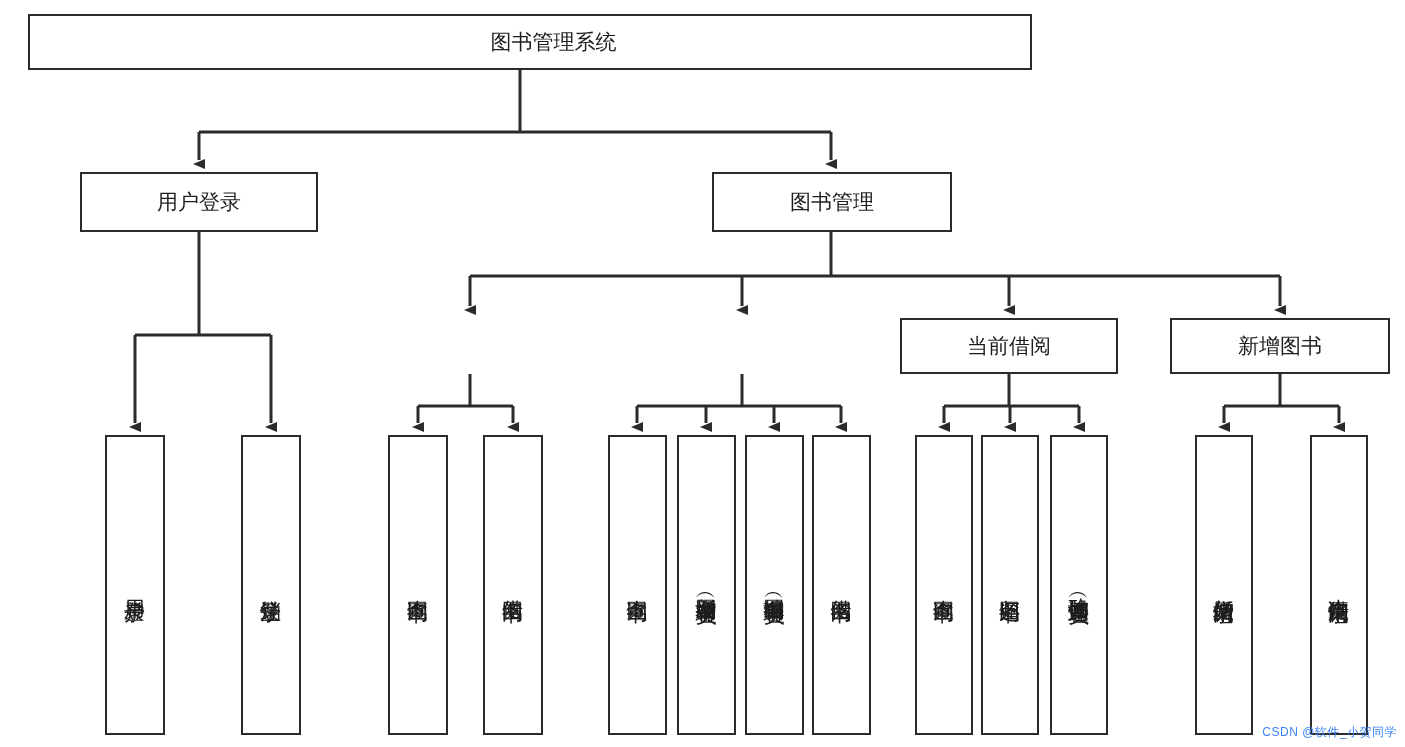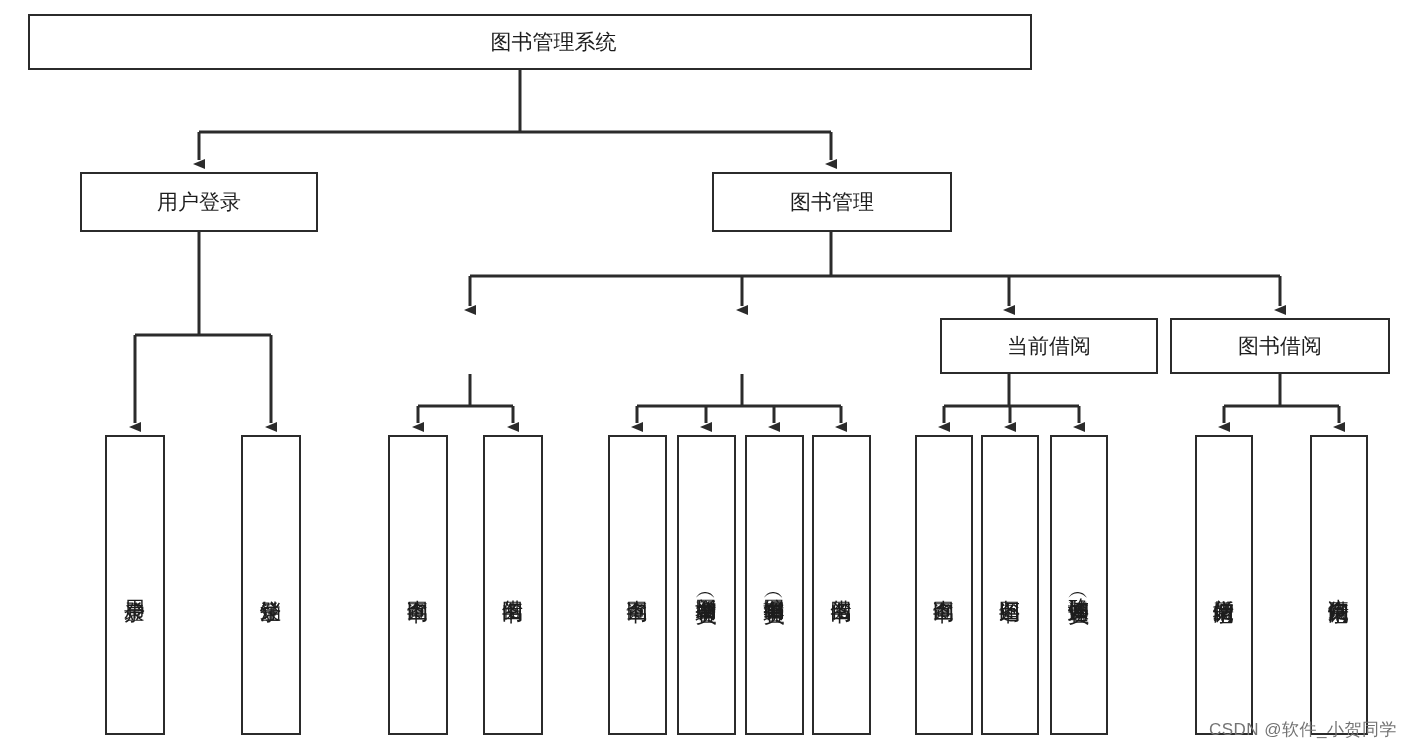--- a/index.html
+++ b/index.html
@@ -51,22 +51,22 @@
     -webkit-writing-mode: vertical-rl;
     letter-spacing: 1px;
     font-size: 21px;
     white-space: nowrap;
     line-height: 1;
   }
   #watermark {
     position: absolute;
     right: 8px;
     bottom: 6px;
-    font-size: 17px;
-    color: #737373;
+    font-size: 12px;
+    color: #3b82f6;
     z-index: 9;
     letter-spacing: 0.5px;
     white-space: nowrap;
   }
 </style>
 </head>
 <body>
 
 <div id="canvas">
 
@@ -124,25 +124,25 @@
     <span class="node-label">图书管理系统</span>
   </div>
 
   <div class="node" style="left: 80px; top: 172px; width: 238px; height: 60px;">
     <span class="node-label">用户登录</span>
   </div>
   <div class="node" style="left: 712px; top: 172px; width: 240px; height: 60px;">
     <span class="node-label">图书管理</span>
   </div>
 
-  <div class="node" style="left: 900px; top: 318px; width: 218px; height: 56px; margin-left: 40px;">
+  <div class="node" style="left: 900px; top: 318px; width: 218px; height: 56px;">
     <span class="node-label">当前借阅</span>
   </div>
   <div class="node" style="left: 1170px; top: 318px; width: 220px; height: 56px;">
-    <span class="node-label">图书借阅</span>
+    <span class="node-label">新增图书</span>
   </div>
 
   <div class="node vertical" style="left: 105px; top: 435px; width: 60px; height: 300px;">
     <span class="node-label">用户登录</span>
   </div>
   <div class="node vertical" style="left: 241px; top: 435px; width: 60px; height: 300px;">
     <span class="node-label">注销登录</span>
   </div>
   <div class="node vertical" style="left: 388px; top: 435px; width: 60px; height: 300px;">
     <span class="node-label">查询图书</span>

